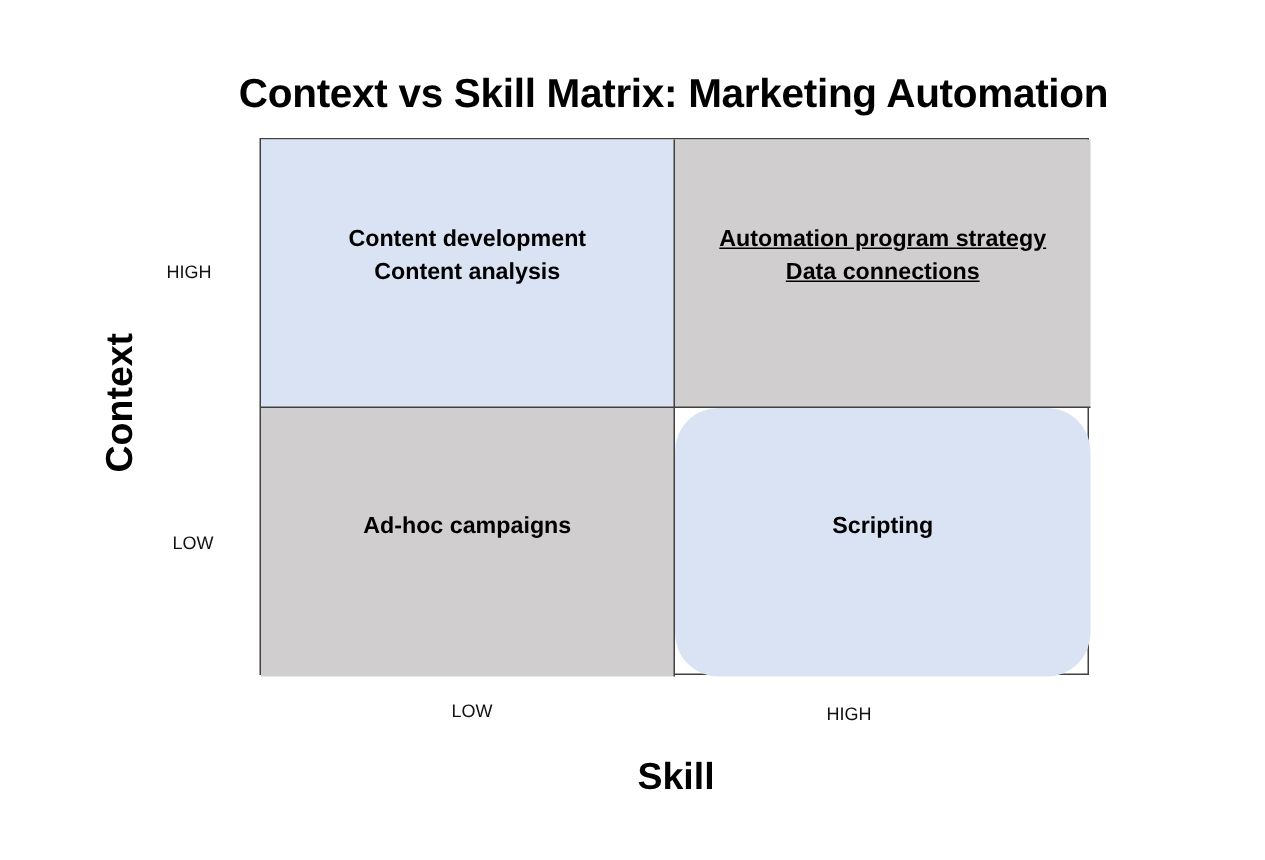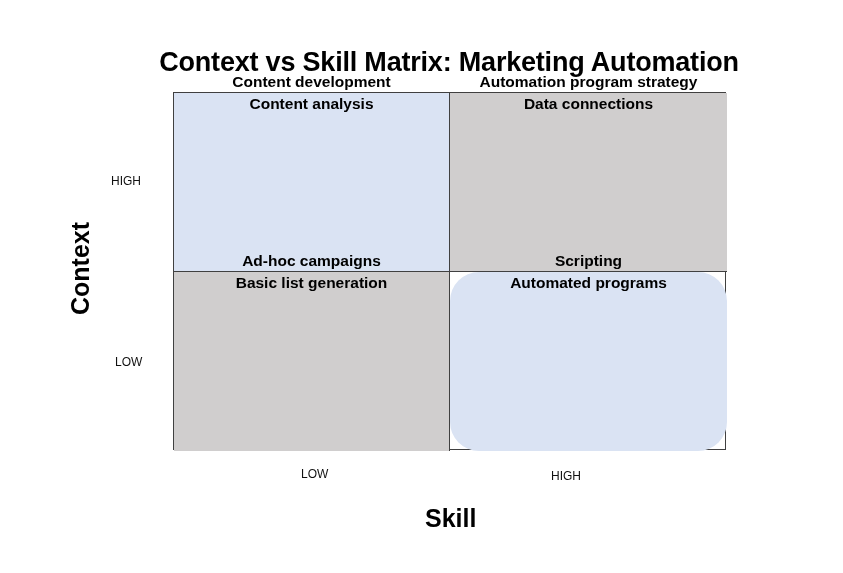--- a/index.html
+++ b/index.html
@@ -35,20 +35,21 @@
       border: 1px solid #404040;
       box-sizing: border-box;
       display: grid;
       grid-template-columns: 276px 277px;
       grid-template-rows: 179px 179px;
     }
     .cell {
       display: flex;
       flex-direction: column;
       align-items: center;
+      justify-content: center;
       text-align: center;
       font-size: 15.5px;
       font-weight: bold;
       line-height: 22px;
       box-sizing: border-box;
     }
     .cell.tl { border-right: 1px solid #404040; border-bottom: 1px solid #404040; }
     .cell.tr { border-bottom: 1px solid #404040; }
     .cell.bl { border-right: 1px solid #404040; }
     .cell .lines { margin-top: -22px; }
@@ -82,35 +83,33 @@
 <div class="tick" style="left:111px; top:171px;">HIGH</div>
 <div class="tick" style="left:115px; top:352px;">LOW</div>
 
 <div class="matrix">
   <div class="cell tl" style="background:#dae3f3;">
     <div class="lines">
       <div>Content development</div>
       <div>Content analysis</div>
     </div>
   </div>
-  <div class="cell tr" style="background:#d0cece;">
+  <div class="cell tr" style="background:#d0cece;text-decoration:underline;">
     <div class="lines">
       <div>Automation program strategy</div>
       <div>Data connections</div>
     </div>
   </div>
   <div class="cell bl" style="background:#d0cece;">
     <div class="lines">
       <div>Ad-hoc campaigns</div>
-      <div>Basic list generation</div>
     </div>
   </div>
   <div class="cell br" style="background:#dae3f3;border-radius:29px;">
     <div class="lines">
       <div>Scripting</div>
-      <div>Automated programs</div>
     </div>
   </div>
 </div>
 
 <div class="tick" style="left:301px; top:464px;">LOW</div>
 <div class="tick" style="left:551px; top:466px;">HIGH</div>
 <div class="axis-label" style="left:425px; top:503px;">Skill</div>
 
 </body></html>

